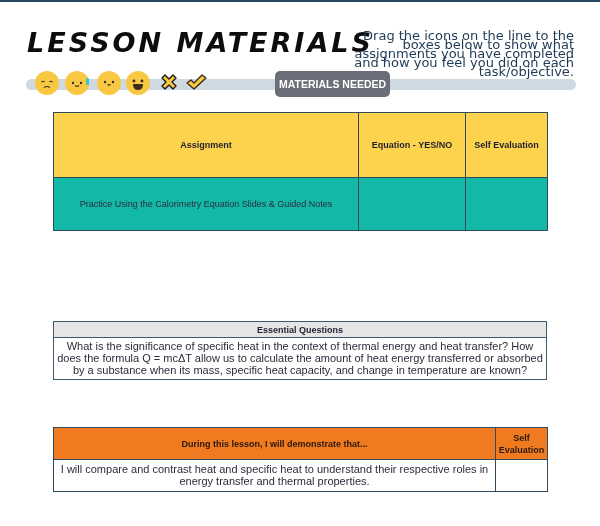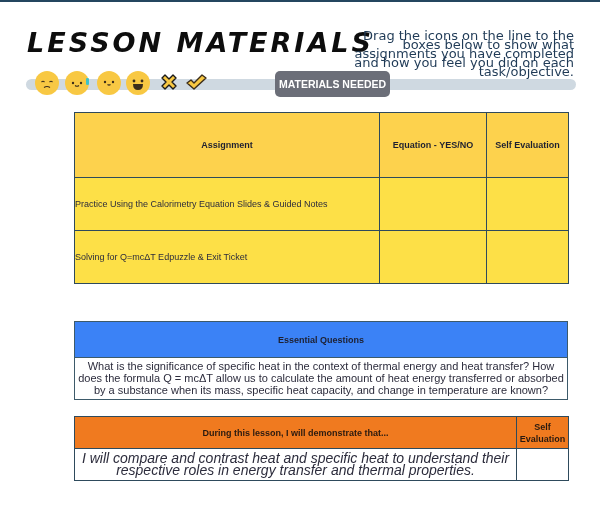--- a/index.html
+++ b/index.html
@@ -13,34 +13,34 @@
     .instructions { position: absolute; right: 26px; top: 31px; width: 240px; text-align: right; font-family: "DejaVu Sans", sans-serif; font-size: 13px; line-height: 9px; color: #1f3a56; }
 
     .track { position: absolute; left: 26px; top: 79px; width: 550px; height: 11px; background: #cfd9e1; border-radius: 6px; }
 
     .icon { position: absolute; top: 71px; width: 24px; height: 24px; }
     .face { border-radius: 50%; background: #f8c843; }
     .face svg, .icon svg { width: 24px; height: 24px; display: block; }
 
     .materials { position: absolute; left: 243px; top: 71px; width: 115px; height: 26px; background: #6b6e78; border-radius: 5px; color: #ffffff; font-size: 10.5px; font-weight: bold; display: flex; align-items: center; justify-content: center; margin-left: 32px; }
 
-    table { border-collapse: collapse; position: absolute; table-layout: fixed; margin-left: 21px; }
+    table { border-collapse: collapse; position: absolute; table-layout: fixed; }
     td, th { font-family: "Liberation Sans", sans-serif; }
 
     .t1 { left: 53px; top: 112px; width: 494px; }
     .t1 th { background: #fdd24d; height: 65px; font-size: 9px; font-weight: bold; color: #1e2030; border: 1.5px solid #2e4a5c; }
-    .t1 td { height: 53px; font-size: 9px; text-align: left; color: #2c2c3c; border: 1.5px solid #2e4a5c; background: #fde047; }
+    .t1 td { height: 53px; font-size: 9px; text-align: center; color: #2c2c3c; border: 1.5px solid #2e4a5c; background: #14b8a6; }
 
     .t2 { left: 53px; top: 321px; width: 494px; }
-    .t2 th { background: #3b82f6; height: 36px; font-size: 9px; font-weight: bold; color: #1e2030; border: 1.5px solid #3d5a6a; }
+    .t2 th { background: #e5e5e5; height: 16px; font-size: 9px; font-weight: bold; color: #1e2030; border: 1.5px solid #3d5a6a; }
     .t2 td { font-size: 11px; line-height: 12px; text-align: center; padding: 2px 3px 3px; color: #2c2c3c; border: 1.5px solid #3d5a6a; }
 
-    .t3 { left: 53px; top: 416px; width: 494px; }
+    .t3 { left: 53px; top: 427px; width: 494px; }
     .t3 th { background: #f07a1f; height: 32px; font-size: 9px; font-weight: bold; color: #2a1a10; border: 1.5px solid #2e4a5c; line-height: 12px; }
-    .t3 td { font-size: 14px; line-height: 12px; text-align: center; padding: 2px 3px 3px; color: #2c2c3c; border: 1.5px solid #2e4a5c; height: 32px; font-style: italic; }
+    .t3 td { font-size: 11px; line-height: 12px; text-align: center; padding: 2px 3px 3px; color: #2c2c3c; border: 1.5px solid #2e4a5c; height: 32px; }
   </style>
 </head>
 <body>
 
 <div class="top-bar"></div>
 
 <h1 class="title">LESSON MATERIALS</h1>
 <p class="instructions">Drag the icons on the line to the boxes below to show what assignments you have completed and how you feel you did on each task/objective.</p>
 
 <div class="track"></div>
@@ -97,25 +97,20 @@
       <tr>
     <th>Assignment</th>
     <th>Equation - YES/NO</th>
     <th>Self Evaluation</th>
   </tr>
   <tr>
     <td>Practice Using the Calorimetry Equation Slides &amp; Guided Notes</td>
     <td></td>
     <td></td>
   </tr>
-  <tr>
-    <td>Solving for Q=mcΔT Edpuzzle &amp; Exit Ticket</td>
-    <td></td>
-    <td></td>
-  </tr>
 </tbody>
   </table>
 
 <table class="t2">
   <tbody>
       <tr>
         <th>Essential Questions</th>
       </tr>
   <tr>
         <td>What is the significance of specific heat in the context of thermal energy and heat transfer? How does the formula Q = mcΔT allow us to calculate the amount of heat energy transferred or absorbed by a substance when its mass, specific heat capacity, and change in temperature are known?</td>

